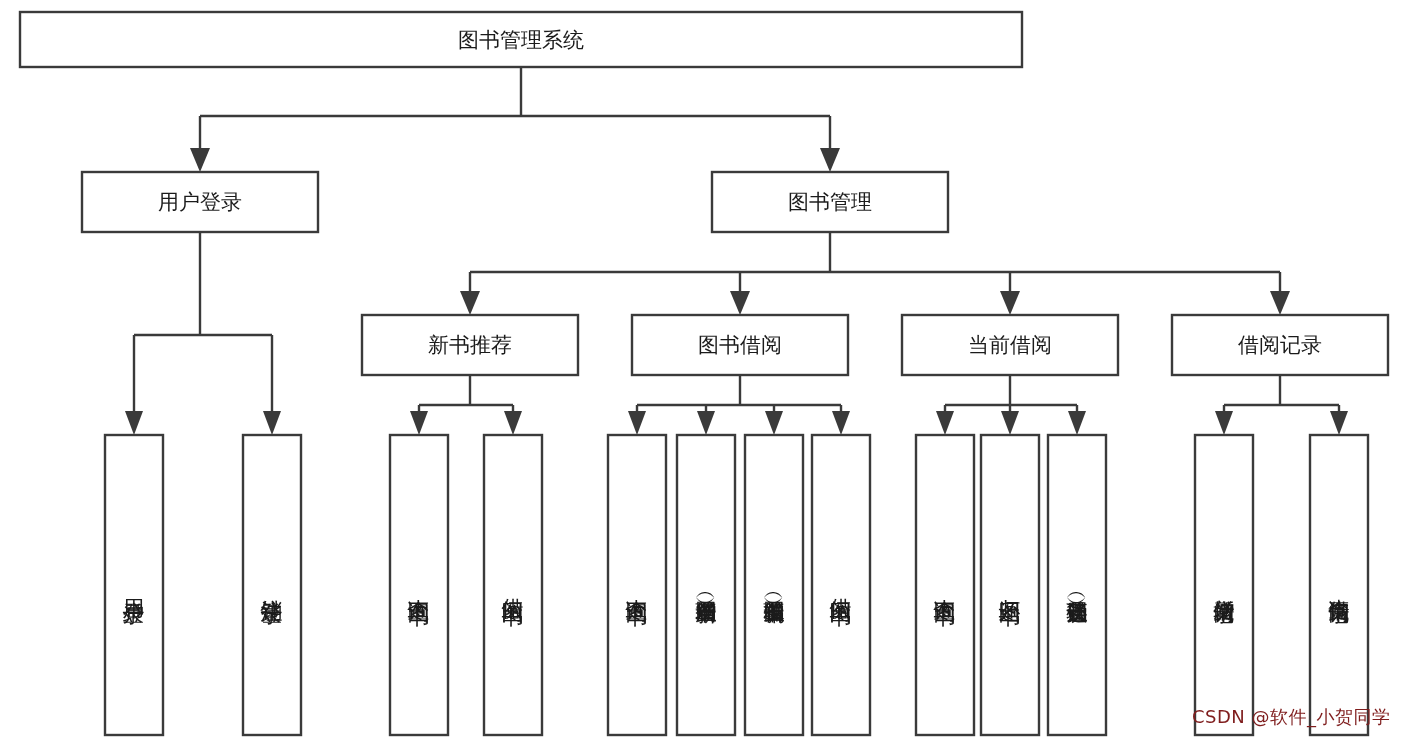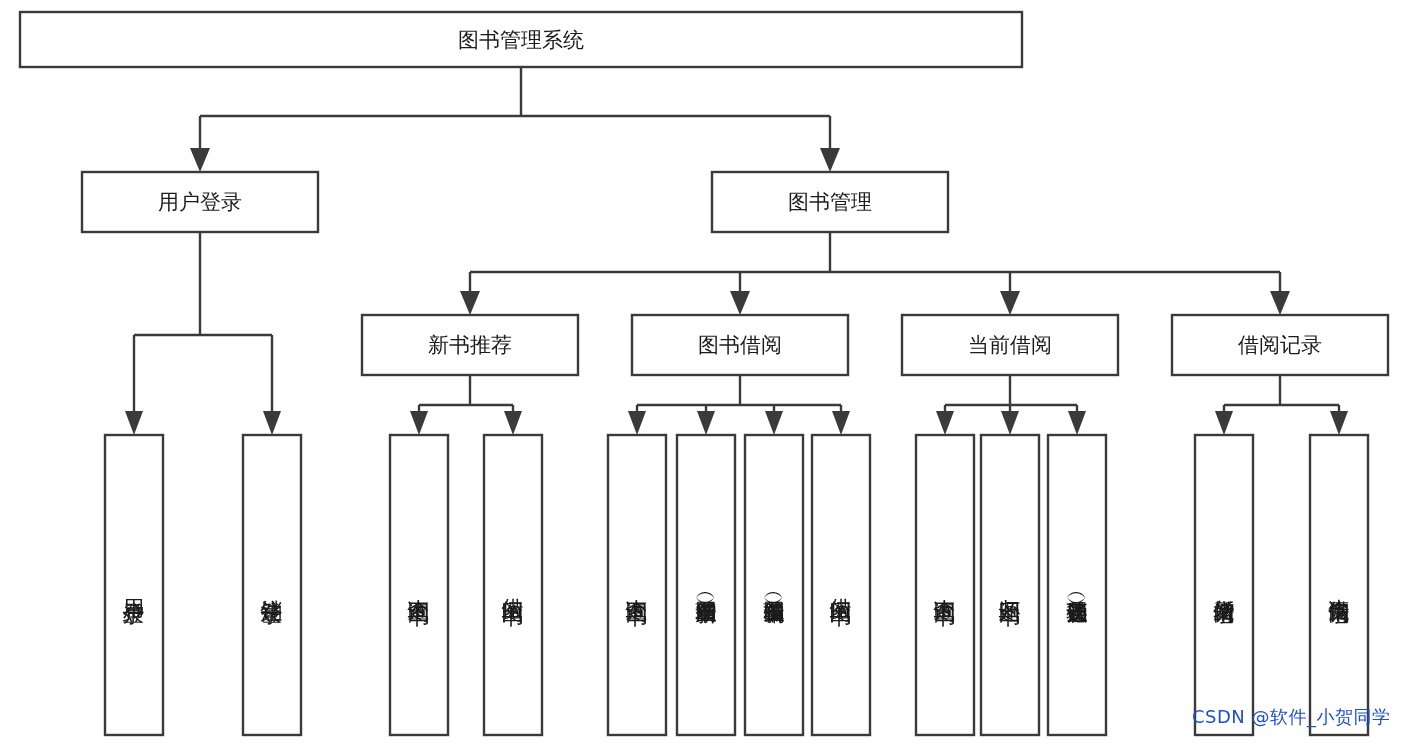--- a/index.html
+++ b/index.html
@@ -62,21 +62,21 @@
     display: flex;
     align-items: center;
     justify-content: center;
     white-space: nowrap;
     pointer-events: none;
   }
   .watermark {
     position: absolute;
     font-family: "DejaVu Sans", "Liberation Sans", sans-serif;
     font-size: 18px;
-    color: #1d4ed8;
+    color: #7f1d1d;
     white-space: nowrap;
     letter-spacing: 0.5px;
   }
 </style>
 </head>
 <body>
 
 <div id="diagram-root">
   <svg class="diagram" viewBox="0 0 1405 747" xmlns="http://www.w3.org/2000/svg">
 

